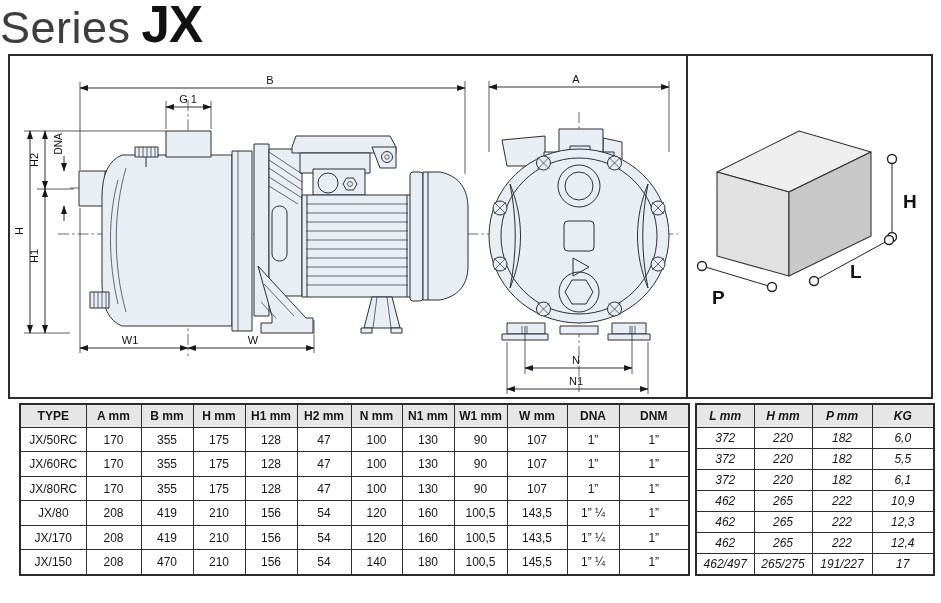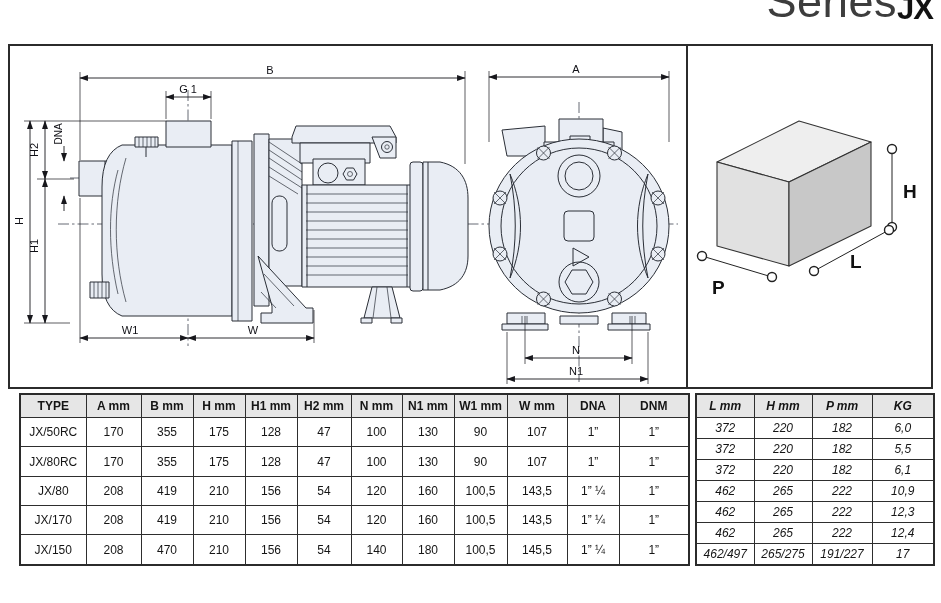--- a/index.html
+++ b/index.html
@@ -1,20 +1,20 @@
 <!DOCTYPE html>
 <html style="--part-fill: #e9edf4; --line: #2a2e36; --dim: #17171c; --header-bg: #e6e6e6; --table-border: #2b2b2b; --box-top: #eeeeee; --box-left: #e1e1e1; --box-right: #c8c8c8;"><head>
 <meta charset="utf-8">
 <style>
   html,body{margin:0;padding:0;background:#fff;}
   body{width:941px;height:603px;font-family:"Liberation Sans",sans-serif;overflow:hidden;position:relative;}
 
-  .header{height:44px;display:flex;align-items:flex-end;justify-content:flex-end;padding:0 8px 20px 0;box-sizing:border-box;}
+  .header{height:54px;display:flex;align-items:flex-end;padding:0 8px 4px 0;box-sizing:border-box;}
   .title-light{font-size:45px;line-height:1;font-weight:400;color:#3d3d3d;letter-spacing:0.5px;}
-  .title-bold{font-size:31px;line-height:1;font-weight:700;color:#121212;letter-spacing:-1px;}
+  .title-bold{font-size:51px;line-height:1;font-weight:700;color:#121212;margin-left:11px;letter-spacing:-1px;}
 
   .panels{margin-left:8px;width:925px;height:345px;border:2px solid var(--table-border,#2b2b2b);
           display:flex;box-sizing:border-box;background:#fff;}
   .panel-left{width:678px;border-right:2px solid var(--table-border,#2b2b2b);box-sizing:border-box;}
   .panel-right{flex:1;}
   .panel-left svg,.panel-right svg{display:block;}
 
   
   .part{fill:var(--part-fill,#e9edf4);stroke:var(--line,#2a2e36);stroke-width:1;stroke-linejoin:round;}
   .ln{fill:none;stroke:var(--line,#2a2e36);stroke-width:1;stroke-linejoin:round;}
@@ -289,20 +289,34 @@
           <td>128</td>
           <td>47</td>
           <td>100</td>
           <td>130</td>
           <td>90</td>
           <td>107</td>
           <td>1”</td>
           <td>1”</td>
         </tr>
         <tr>
+          <td>JX/60RC</td>
+          <td>170</td>
+          <td>355</td>
+          <td>175</td>
+          <td>128</td>
+          <td>47</td>
+          <td>100</td>
+          <td>130</td>
+          <td>90</td>
+          <td>107</td>
+          <td>1”</td>
+          <td>1”</td>
+        </tr>
+        <tr>
           <td>JX/80RC</td>
           <td>170</td>
           <td>355</td>
           <td>175</td>
           <td>128</td>
           <td>47</td>
           <td>100</td>
           <td>130</td>
           <td>90</td>
           <td>107</td>

